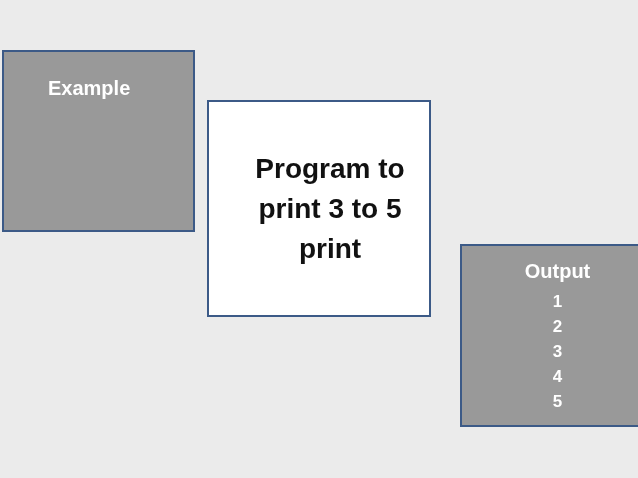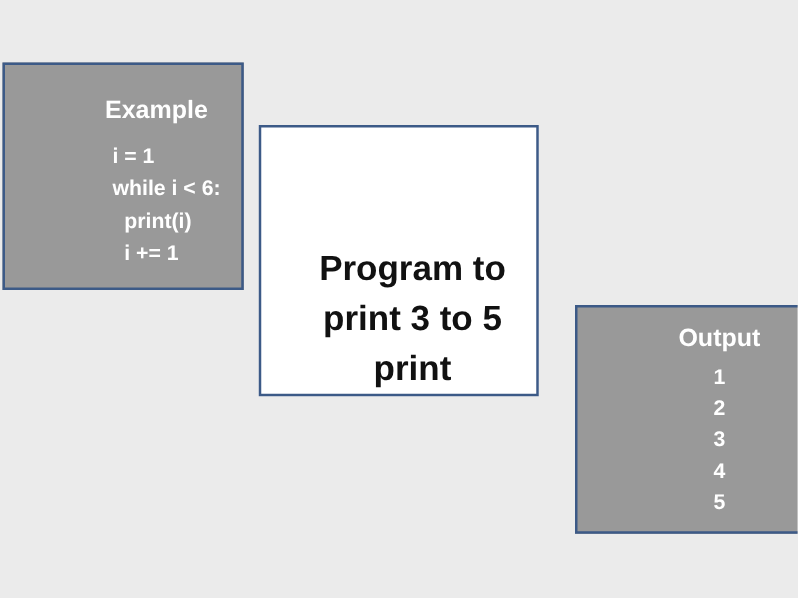--- a/index.html
+++ b/index.html
@@ -17,33 +17,32 @@
     width: 638px; height: 478px;
   }
   .box {
     position: absolute;
     box-sizing: border-box;
     border: 2px solid var(--accent_border, #3c5a87);
   }
   .gray-box {
     background: var(--box_fill, #999999);
     color: var(--box_text, #ffffff);
-    padding-left: 36px;
   }
   .example-box {
     left: 2px; top: 50px;
     width: 193px; height: 182px;
   }
   .title-box {
     left: 207px; top: 100px;
     width: 224px; height: 217px;
     background: var(--title_fill, #ffffff);
     color: var(--title_text, #111111);
     display: flex;
-    align-items: flex-end;
+    align-items: center;
     justify-content: center;
     padding-left: 22px;
   }
   .output-box {
     left: 460px; top: 244px;
     width: 195px; height: 183px;
   }
   .example-heading {
     margin: 24px 0 0 44px;
     font-size: 20px;
@@ -78,26 +77,20 @@
     line-height: 25px;
   }
 </style>
 </head>
 <body>
 
 <div class="slide">
 
   <div class="box gray-box example-box">
     <div class="example-heading">Example</div>
-    <div class="code-block">
-        <div class="code-line">i = 1</div>
-        <div class="code-line">while i &lt; 6:</div>
-        <div class="code-line">  print(i)</div>
-        <div class="code-line">  i += 1</div>
-      </div>
   </div>
 
   <div class="box title-box">
     <div class="title-text">
         <div class="title-line">Program to</div>
         <div class="title-line">print 3 to 5</div>
         <div class="title-line">print</div>
       </div>
   </div>
 

